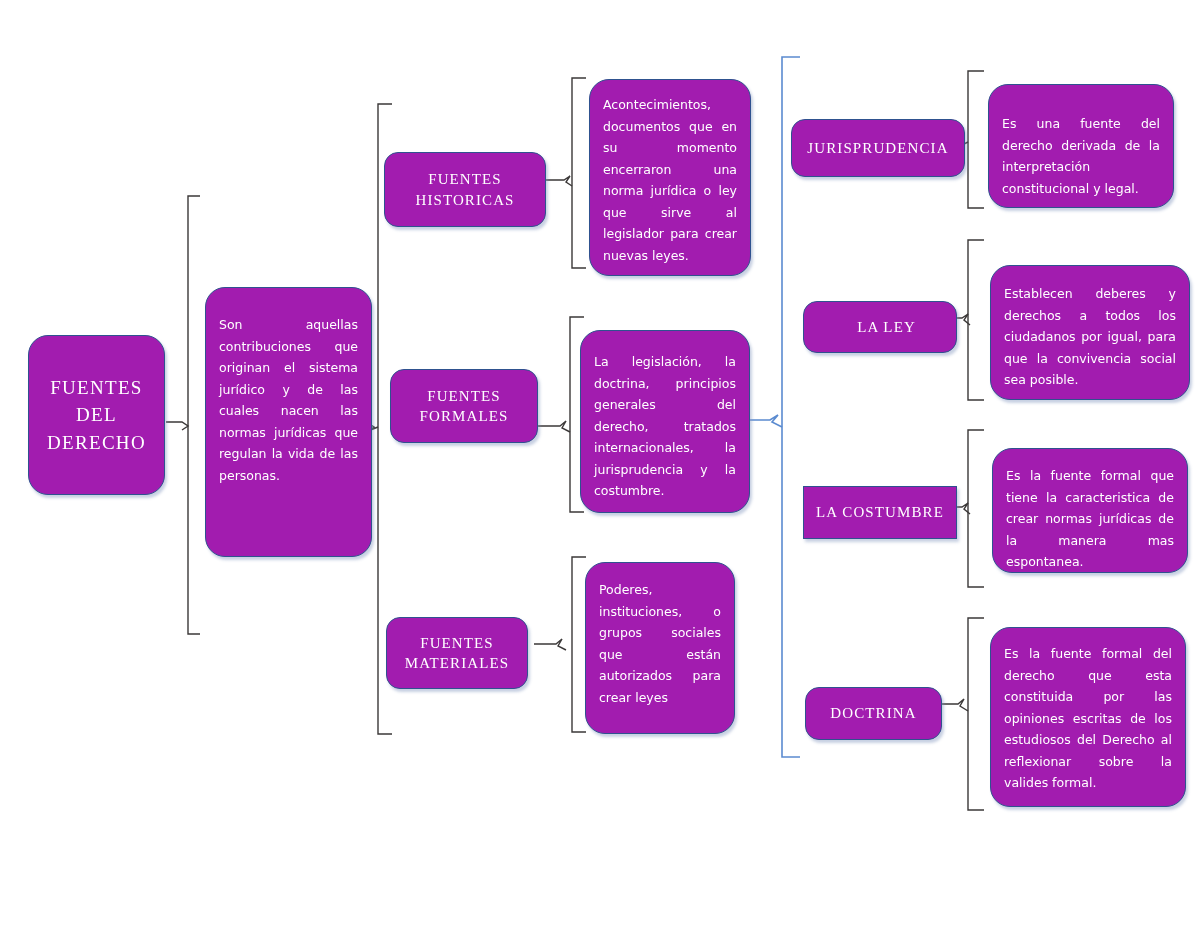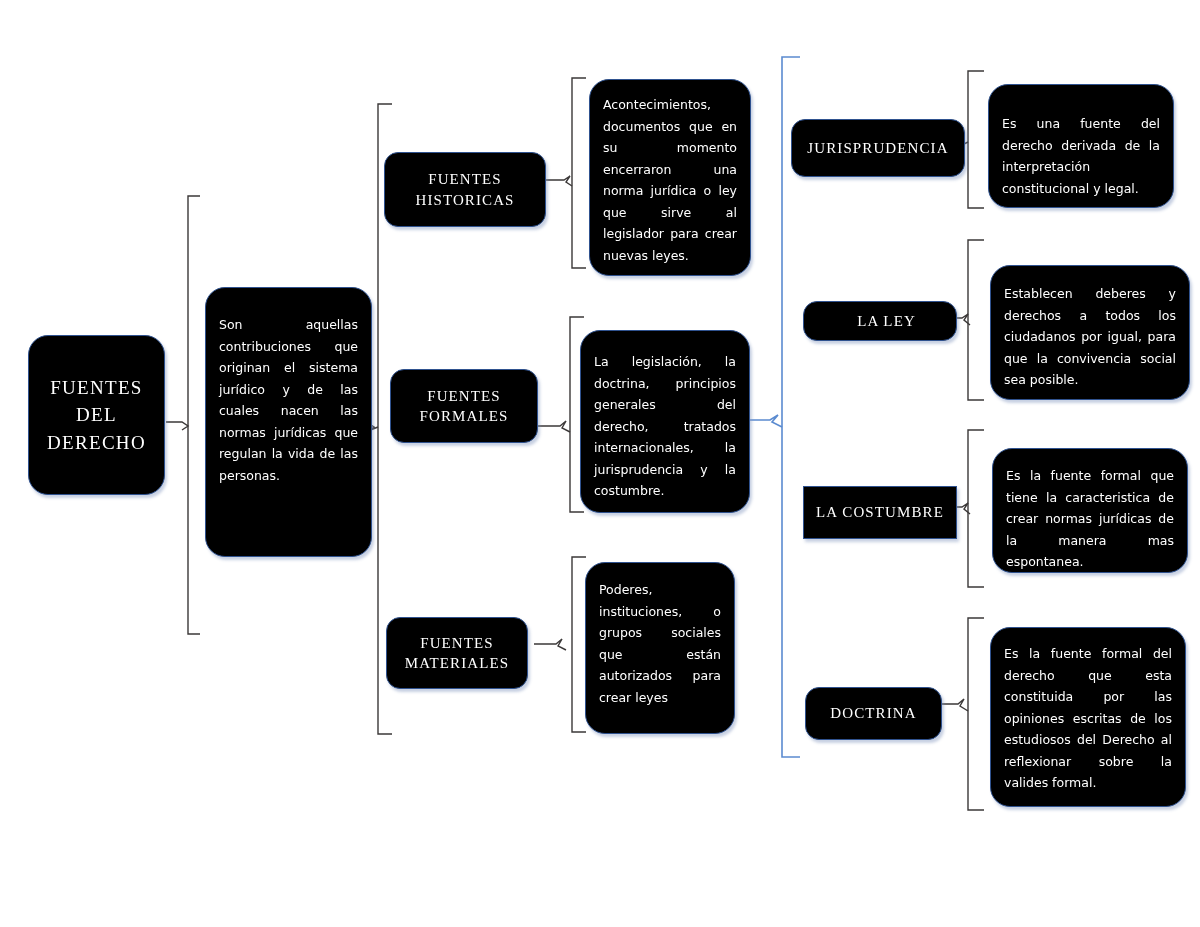--- a/index.html
+++ b/index.html
@@ -6,21 +6,21 @@
   body{
     width:1200px;height:927px;
     background:#ffffff;
     font-family:"Liberation Sans", sans-serif;
     overflow:hidden;
   }
   #canvas{position:relative;width:1200px;height:927px;}
 
   .box{
     position:absolute;
-    background:#000000;
+    background:#a21caf;
     border:1px solid #2F528F;
     box-sizing:border-box;
     display:flex;
     align-items:center;
     justify-content:center;
     color:#ffffff;
     box-shadow:2px 3px 3px rgba(130,150,190,0.45);
   }
   .rounded{border-radius:14px;margin-top:8px;}
   .rounded-lg{border-radius:20px;}
@@ -140,21 +140,21 @@
   </div>
 
   <div class="box rounded-lg desc-box" style="left:585px;top:562px;width:150px;height:172px;padding-top:16px;">
     <span>Poderes, instituciones, o grupos sociales que están autorizados para crear leyes</span>
   </div>
 
   <div class="box rounded title-box" style="left:791px;top:111px;width:174px;height:58px;">
     <span>JURISPRUDENCIA</span>
   </div>
 
-  <div class="box rounded title-box" style="left:803px;top:293px;width:154px;height:40px;padding-left:21px;">
+  <div class="box rounded title-box" style="left:803px;top:293px;width:154px;height:52px;padding-left:21px;">
     <span>LA LEY</span>
   </div>
 
   <div class="box square title-box" style="left:803px;top:486px;width:154px;height:53px;">
     <span>LA COSTUMBRE</span>
   </div>
 
   <div class="box rounded title-box" style="left:805px;top:679px;width:137px;height:53px;">
     <span>DOCTRINA</span>
   </div>

